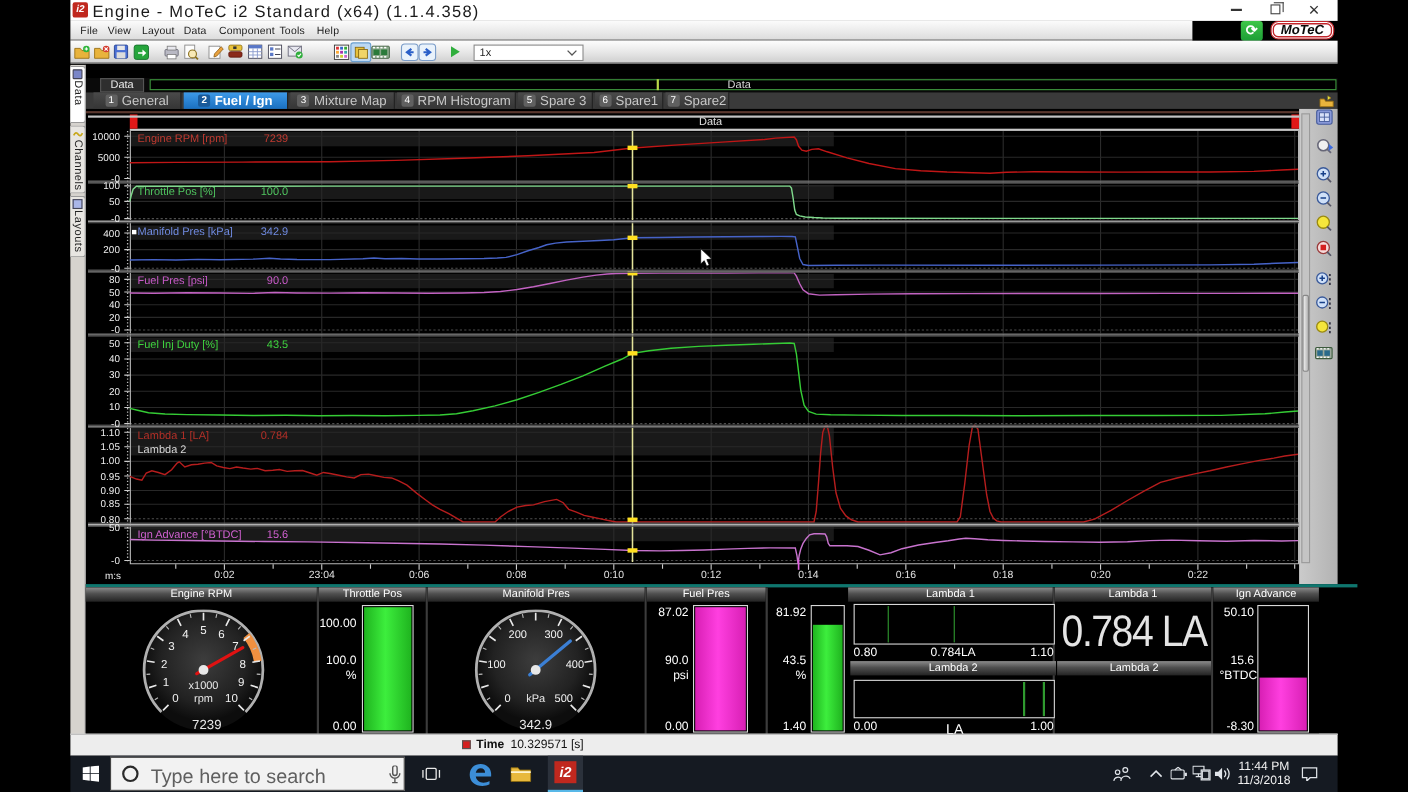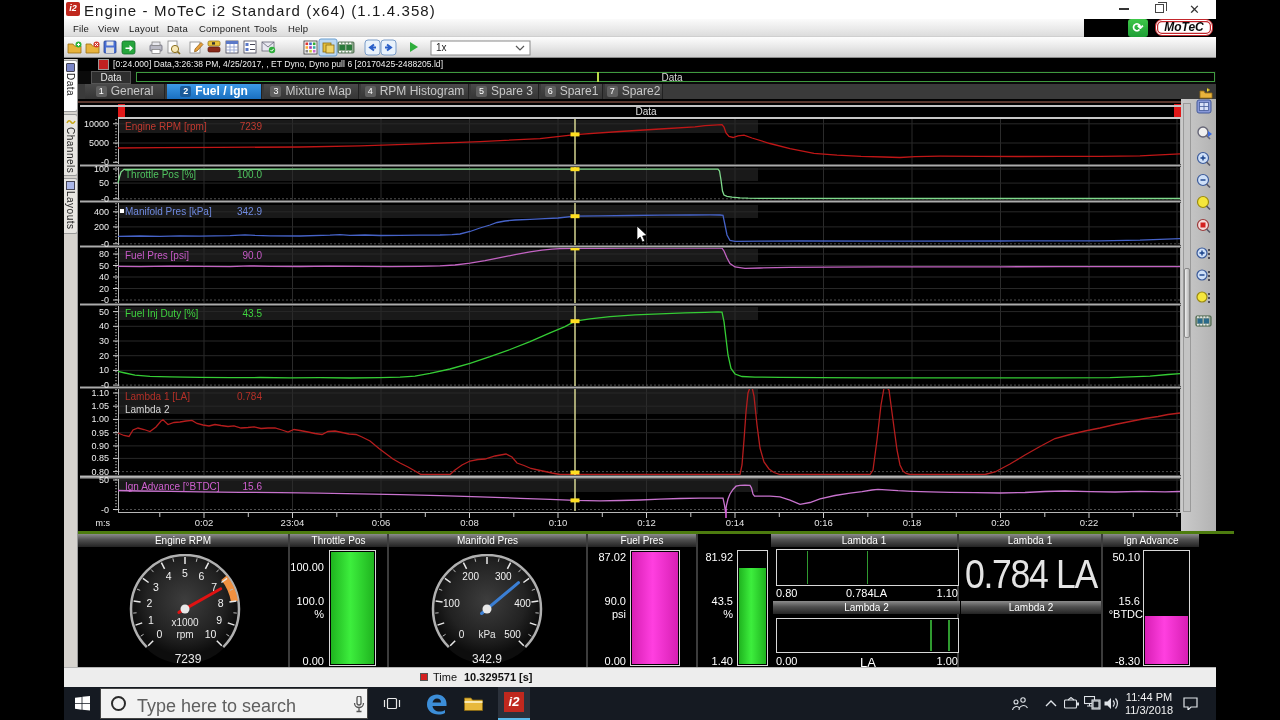--- a/index.html
+++ b/index.html
@@ -23,21 +23,21 @@
 .axlab{position:absolute;color:#efefef;font-size:9px;text-align:right;width:40px;line-height:10px}
 .tlab{position:absolute;color:#e2e2e2;font-size:9.5px;top:517px;width:40px;text-align:center}
 .sep{position:absolute;left:80px;width:1101px;background:linear-gradient(#c8c8c8,#8f8f8f);border-top:1px solid #555;border-bottom:1px solid #555}
 .hname{position:absolute;left:125px;font-size:10px;line-height:13px}
 .hval{position:absolute;width:60px;text-align:right;font-size:10px;line-height:13px}
 .hband{position:absolute;left:119px;width:639px;background:#191919}
 
 #rsidebar{left:1181px;top:99px;width:35px;height:432px;background:linear-gradient(90deg,#cbcbcb,#b2b2b2)}
 #rsidebar2{left:1199px;top:531px;width:17px;height:137px;background:#bfbfbf}
 
-#gaugepanel{left:78px;top:531px;width:1156px;height:136px;background:#000;border-top:3px solid #4d7c0f}
+#gaugepanel{left:78px;top:531px;width:1156px;height:136px;background:#000;border-top:3px solid #0f766e}
 .gcell{position:absolute;top:0;height:133px;background:#000;border-right:2px solid #3c3c3c}
 .ghead{position:absolute;top:0px;left:0;right:0;height:13px;background:linear-gradient(#8c8c8c,#4f4f4f 45%,#232323);color:#fff;font-size:10px;text-align:center;line-height:13px}
 .glab{position:absolute;color:#fff;font-size:11px;text-align:right;width:44px;line-height:12px}
 .vbar{position:absolute;border:1px solid #d8d8d8;background:#000}
 .vfill{position:absolute;left:1px;right:1px;bottom:1px}
 .green{background:linear-gradient(90deg,#1fb41f,#3dee3d 45%,#1fb41f)}
 .mag{background:linear-gradient(90deg,#d81fb4,#ff3fe0 45%,#d81fb4)}
 #statusbar{left:64px;top:667px;width:1152px;height:20px;background:#ededed;border-top:1px solid #b5b5b5;font-size:11px;color:#111}
 #taskbar{left:64px;top:687px;width:1152px;height:33px;background:#151a22}
 </style></head>
@@ -235,24 +235,20 @@
           <rect x="0" y="0" width="15" height="15" rx="3" fill="#e9f2fb" stroke="#7a9cc8" stroke-width="1"></rect>
           <path d="M4 7.5 h5 M6 4.5 l4 3 l-4 3" fill="none" stroke="#2a5fc8" stroke-width="2"></path>
         </g>
 
     <path d="M346 5 l8 5 l-8 5 Z" fill="#2fae3c"></path>
 
     <rect x="367" y="4" width="99" height="14" fill="#fff" stroke="#8a8a8a"></rect>
     <text x="372" y="14" font-size="10" fill="#222">1x</text>
     <path d="M452 9 l4 4 l4 -4" fill="none" stroke="#555" stroke-width="1.2"></path>
   </svg>
-</div>
-<div class="abs" id="infobar">
-  <div class="abs" style="left:34px;top:1px;width:11px;height:11px;background:#c02020;border:1px solid #999"></div>
-  <div class="abs" style="left:49px;top:1px;line-height:11px;font-size:8.5px;letter-spacing:0.05px">[0:24.000] Data,3:26:38 PM, 4/25/2017,  , ET Dyno, Dyno pull 6 [20170425-2488205.ld]</div>
 </div>
 <div class="abs" id="databar">
   <div class="abs" style="left:27px;top:0;width:40px;height:13px;background:#2e2e2e;border:1px solid #555;color:#e8e8e8;font-size:10px;text-align:center;line-height:12px">Data</div>
   <div class="abs" style="left:72px;top:1px;width:1079px;height:10px;background:#000;border:1px solid #3f9a3f"></div>
   <div class="abs" style="left:533px;top:1px;width:2px;height:10px;background:#b8d848"></div>
   <div class="abs" style="left:586px;top:0px;width:44px;color:#d8d8d8;font-size:10px;text-align:center;line-height:13px">Data</div>
 </div>
 <div class="abs" id="tabbar">
   <div class="tab" style="left:21px;width:80px"><span class="tabnum">1</span>General</div>
   <div class="tab" style="left:103px;width:95px;background:linear-gradient(#3d9ae8,#1a6fc0);color:#fff;font-weight:bold"><span class="tabnum" style="background:#1a5a9a">2</span>Fuel / Ign</div>
@@ -549,22 +545,22 @@
   <div class="glab" style="left:1018px;top:61px">15.6</div>
   <div class="glab" style="left:1025px;top:74px;width:40px">°BTDC</div>
   <div class="glab" style="left:1018px;top:121px">-8.30</div>
   <div class="vbar" style="left:1065px;top:16px;width:47px;height:116px">
         <div class="vfill mag" style="height:48px"></div>
       </div>
 </div>
 </div>
 <div class="abs" id="statusbar">
   <div class="abs" style="left:356px;top:5px;width:8px;height:8px;background:#d42020;border:1px solid #555"></div>
-  <div class="abs" style="left:369px;top:3px;font-weight:normal">Time</div>
-  <div class="abs" style="left:400px;top:3px;font-weight:bold">10.329571 [s]</div>
+  <div class="abs" style="left:369px;top:3px;font-weight:bold">Time</div>
+  <div class="abs" style="left:400px;top:3px;font-weight:normal">10.329571 [s]</div>
 </div>
 <div class="abs" id="taskbar">
   <svg class="abs" style="left:11px;top:9px" width="15" height="15" viewBox="0 0 15 15">
       <g fill="#fff">
         <path d="M0 1.8 L6.6 0.9 V6.9 H0 Z M7.4 0.8 L15 0 V6.9 H7.4 Z M0 7.7 H6.6 V13.7 L0 12.8 Z M7.4 7.7 H15 V14.6 L7.4 13.8 Z"></path>
       </g>
     </svg>
   <div class="abs" style="left:36px;top:1px;width:268px;height:31px;background:#f2f2f2;border:1px solid #444">
     <div class="abs" style="left:10px;top:7px;width:15px;height:15px;border:2.2px solid #2a2a2a;border-radius:50%"></div>
     <div class="abs" style="left:36px;top:7px;color:#5f5f5f;font-size:18px">Type here to search</div>

